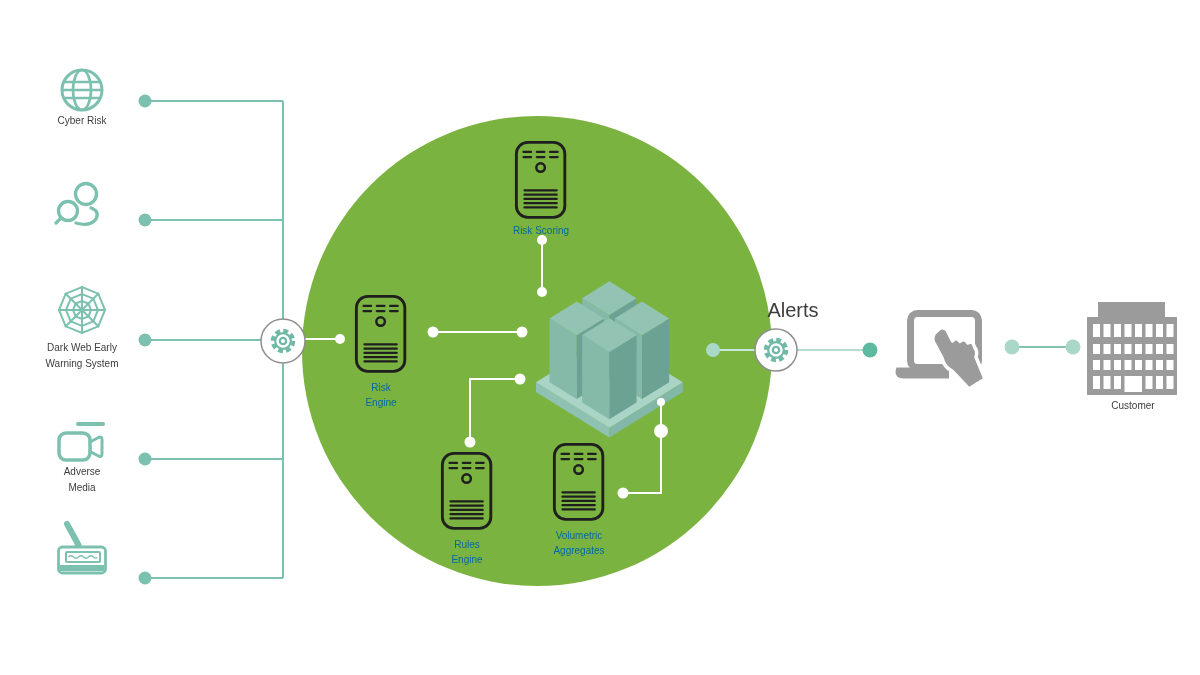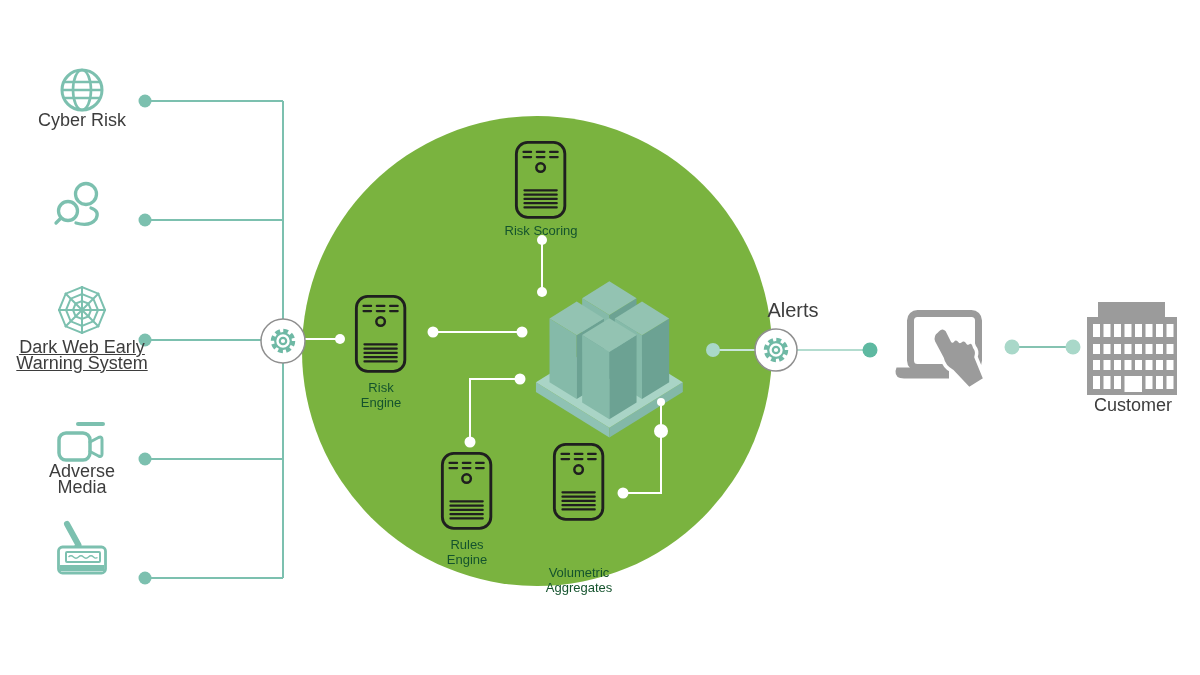--- a/index.html
+++ b/index.html
@@ -1,20 +1,20 @@
 <!DOCTYPE html>
 <html><head>
 <meta charset="utf-8">
 <style>
   html,body{margin:0;padding:0;background:#ffffff;}
   #canvas{position:relative;width:1200px;height:675px;background:#ffffff;overflow:hidden;
           font-family:"Liberation Sans","DejaVu Sans",sans-serif;}
   #art{position:absolute;left:0;top:0;}
-  .lbl{position:absolute;text-align:center;color:#3d3d3d;font-size:18px;line-height:15.5px;}
-  .lbl.inner{color:#14532d;font-size:13px;line-height:15px;}
+  .lbl{position:absolute;text-align:center;color:#3d3d3d;font-size:10px;line-height:15.5px;}
+  .lbl.inner{color:#0369a1;font-size:10px;line-height:15px;}
   .lbl.alerts{font-size:20px;}
   .lbl span{display:block;}
 </style>
 </head>
 <body>
 
 <div id="canvas">
 
 <svg id="art" width="1200" height="675" viewBox="0 0 1200 675">
   <defs>
@@ -195,41 +195,41 @@
       <rect x="62.5" y="80" width="7" height="13"></rect>
           <rect x="73" y="80" width="7" height="13"></rect>
           <rect x="83.5" y="80" width="7" height="13"></rect>
     </g>
   </g>
 </svg>
 
 <div class="lbl" style="left:12px;top:113px;width:140px;">
       <span>Cyber Risk</span>
     </div>
-<div class="lbl" style="left:2px;top:340px;width:160px;text-decoration:underline;">
+<div class="lbl" style="left:2px;top:340px;width:160px;">
       <span>Dark Web Early</span>
       <span>Warning System</span>
     </div>
 <div class="lbl" style="left:32px;top:464px;width:100px;">
       <span>Adverse</span>
       <span>Media</span>
     </div>
 
 <div class="lbl inner" style="left:471px;top:223px;width:140px;">
       <span>Risk Scoring</span>
     </div>
 <div class="lbl inner" style="left:321px;top:380px;width:120px;">
       <span>Risk</span>
       <span>Engine</span>
     </div>
 <div class="lbl inner" style="left:407px;top:537px;width:120px;">
       <span>Rules</span>
       <span>Engine</span>
     </div>
-<div class="lbl inner" style="left:519px;top:528px;width:120px;margin-top:37px;">
+<div class="lbl inner" style="left:519px;top:528px;width:120px;">
       <span>Volumetric</span>
       <span>Aggregates</span>
     </div>
 
 <div class="lbl alerts" style="left:743px;top:303px;width:100px;">
       <span>Alerts</span>
     </div>
 <div class="lbl" style="left:1063px;top:398px;width:140px;">
       <span>Customer</span>
     </div>

